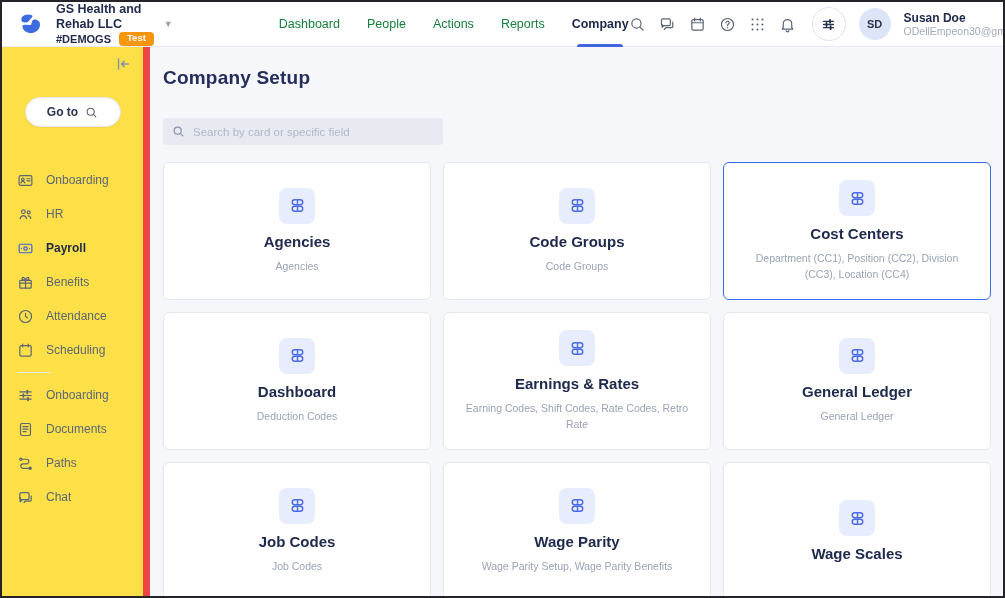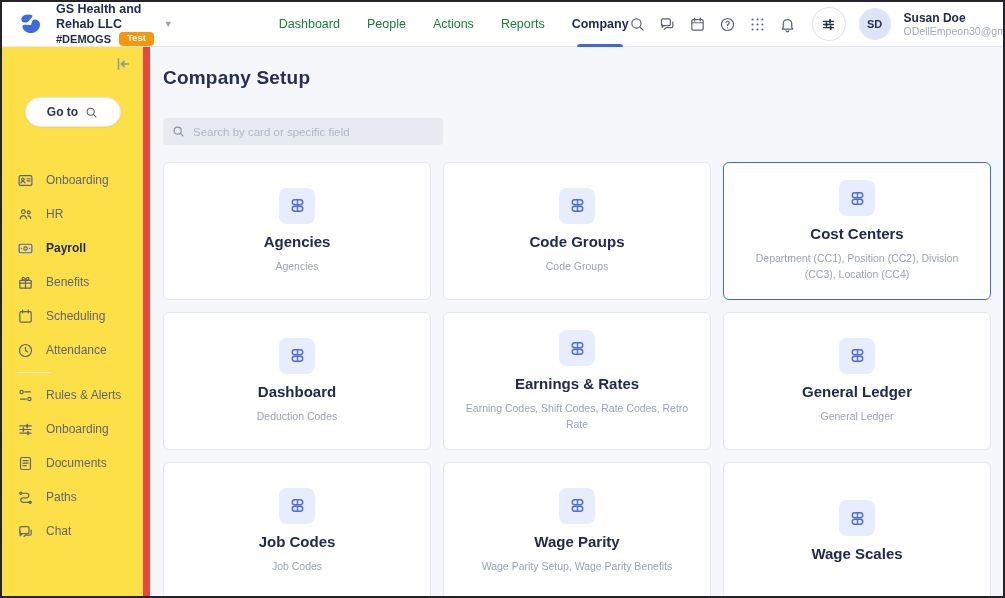--- a/index.html
+++ b/index.html
@@ -189,46 +189,36 @@
                 <rect x="4" y="9" width="16" height="11" rx="1"></rect>
                 <path d="M4 13h16M12 9v11"></path>
                 <path d="M12 9c-4 0-5.5-2-4.5-3.5S11.5 5 12 9Zm0 0c4 0 5.5-2 4.5-3.5S12.5 5 12 9Z"></path>
               </svg>
             </span>
             <span>Benefits</span>
           </div>
           <div class="menu-item">
             <span style="display: flex;">
               <svg viewBox="0 0 24 24" fill="none" stroke="currentColor" stroke-width="1.7" stroke-linecap="round" stroke-linejoin="round">
+                <circle cx="12" cy="12" r="8.5"></circle>
+                <path d="M12 7.5V12l3.2 2"></path>
+              </svg>
+            </span>
+            <span>Attendance</span>
+          </div>
+          <div class="menu-item">
+            <span style="display: flex;">
+              <svg viewBox="0 0 24 24" fill="none" stroke="currentColor" stroke-width="1.7" stroke-linecap="round" stroke-linejoin="round">
                 <rect x="4" y="5" width="16" height="15" rx="2"></rect>
                 <path d="M8 3v4M16 3v4"></path>
               </svg>
             </span>
             <span>Scheduling</span>
           </div>
-          <div class="menu-item">
-            <span style="display: flex;">
-              <svg viewBox="0 0 24 24" fill="none" stroke="currentColor" stroke-width="1.7" stroke-linecap="round" stroke-linejoin="round">
-                <circle cx="12" cy="12" r="8.5"></circle>
-                <path d="M12 7.5V12l3.2 2"></path>
-              </svg>
-            </span>
-            <span>Attendance</span>
-          </div>
           <div class="menu-divider"></div>
-          <div class="menu-item">
-            <span style="display: flex;">
-              <svg viewBox="0 0 24 24" fill="none" stroke="currentColor" stroke-width="1.7" stroke-linecap="round" stroke-linejoin="round">
-                <circle cx="6.5" cy="7" r="2.3"></circle>
-                <path d="M11 7h8M5 17h8"></path>
-                <circle cx="17.5" cy="17" r="2.3"></circle>
-              </svg>
-            </span>
-            <span>Rules &amp; Alerts</span>
-          </div>
           <div class="menu-item">
             <span style="display: flex;">
               <svg viewBox="0 0 24 24" fill="none" stroke="currentColor" stroke-width="1.7" stroke-linecap="round" stroke-linejoin="round">
                 <path d="M4 7h16M4 12h16M4 17h16"></path>
                 <path d="M14.5 5v4M9 10v4M15.5 15v4" stroke-width="2.4"></path>
               </svg>
             </span>
             <span>Onboarding</span>
           </div>
           <div class="menu-item">

